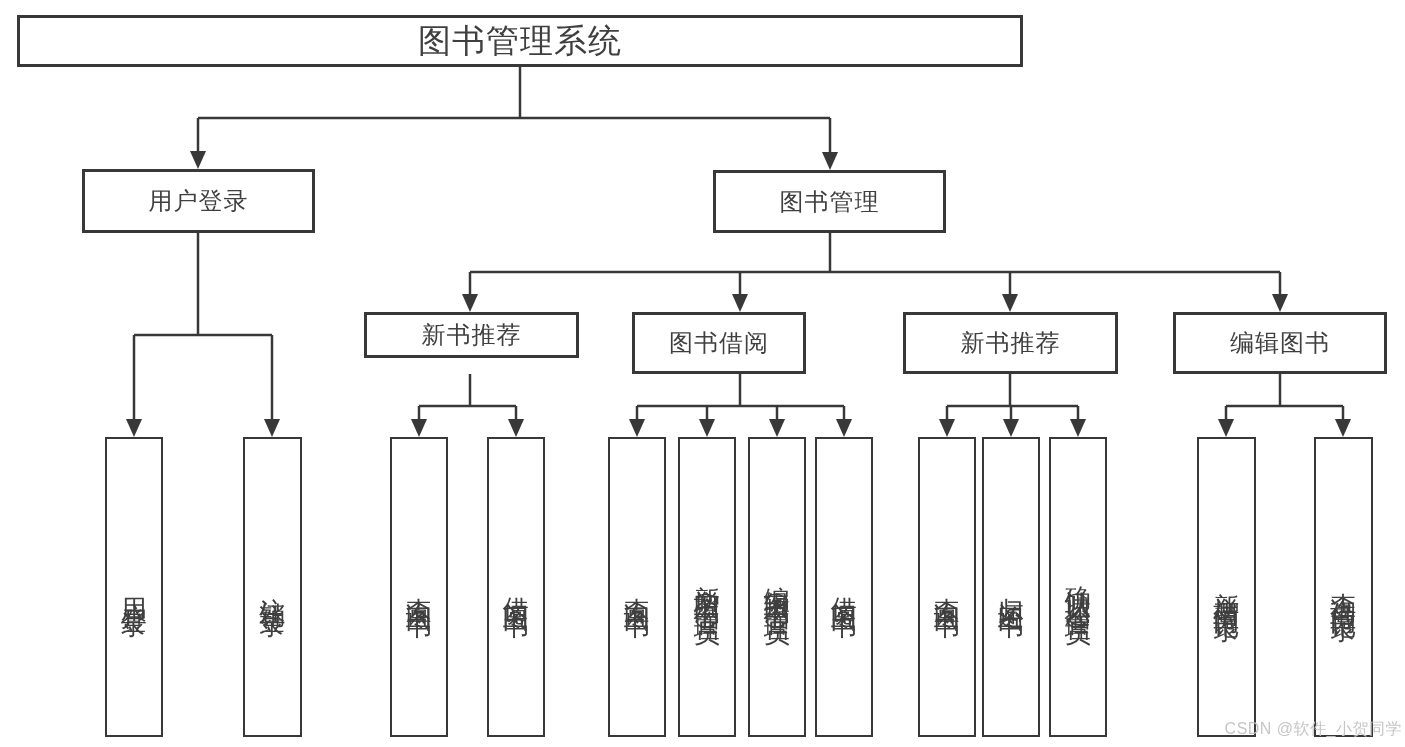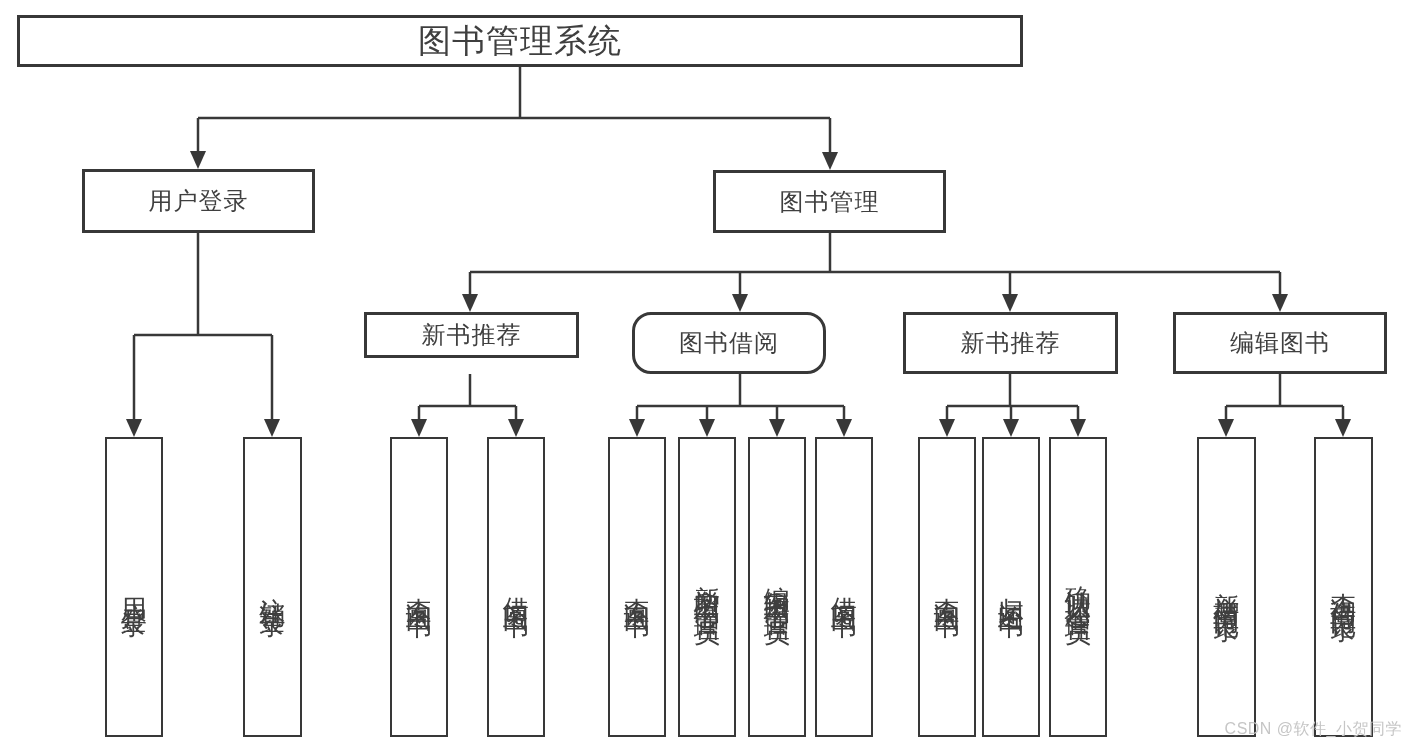--- a/index.html
+++ b/index.html
@@ -134,21 +134,21 @@
       <polygon points="1335,419 1351,419 1343,437"></polygon>
     </g>
   </svg>
 
   <div class="hbox root" style="left:17px; top:15px; width:1006px; height:52px;">图书管理系统</div>
 
   <div class="hbox" style="left:82px; top:169px; width:233px; height:64px;">用户登录</div>
   <div class="hbox" style="left:713px; top:170px; width:233px; height:63px;">图书管理</div>
 
   <div class="hbox" style="left:344px; top:312px; width:215px; height:46px;margin-left:20px;">新书推荐</div>
-  <div class="hbox" style="left:632px; top:312px; width:194px; height:62px;border-radius:19px;">图书借阅</div>
+  <div class="hbox" style="left:632px; top:312px; width:174px; height:62px;">图书借阅</div>
   <div class="hbox" style="left:903px; top:312px; width:215px; height:62px;">新书推荐</div>
   <div class="hbox" style="left:1173px; top:312px; width:214px; height:62px;">编辑图书</div>
 
   <div class="vbox" style="left:105px; width:58px;">
     <span class="vlabel">用户登录</span>
   </div>
   <div class="vbox" style="left:243px; width:59px;">
     <span class="vlabel">注销登录</span>
   </div>
 

